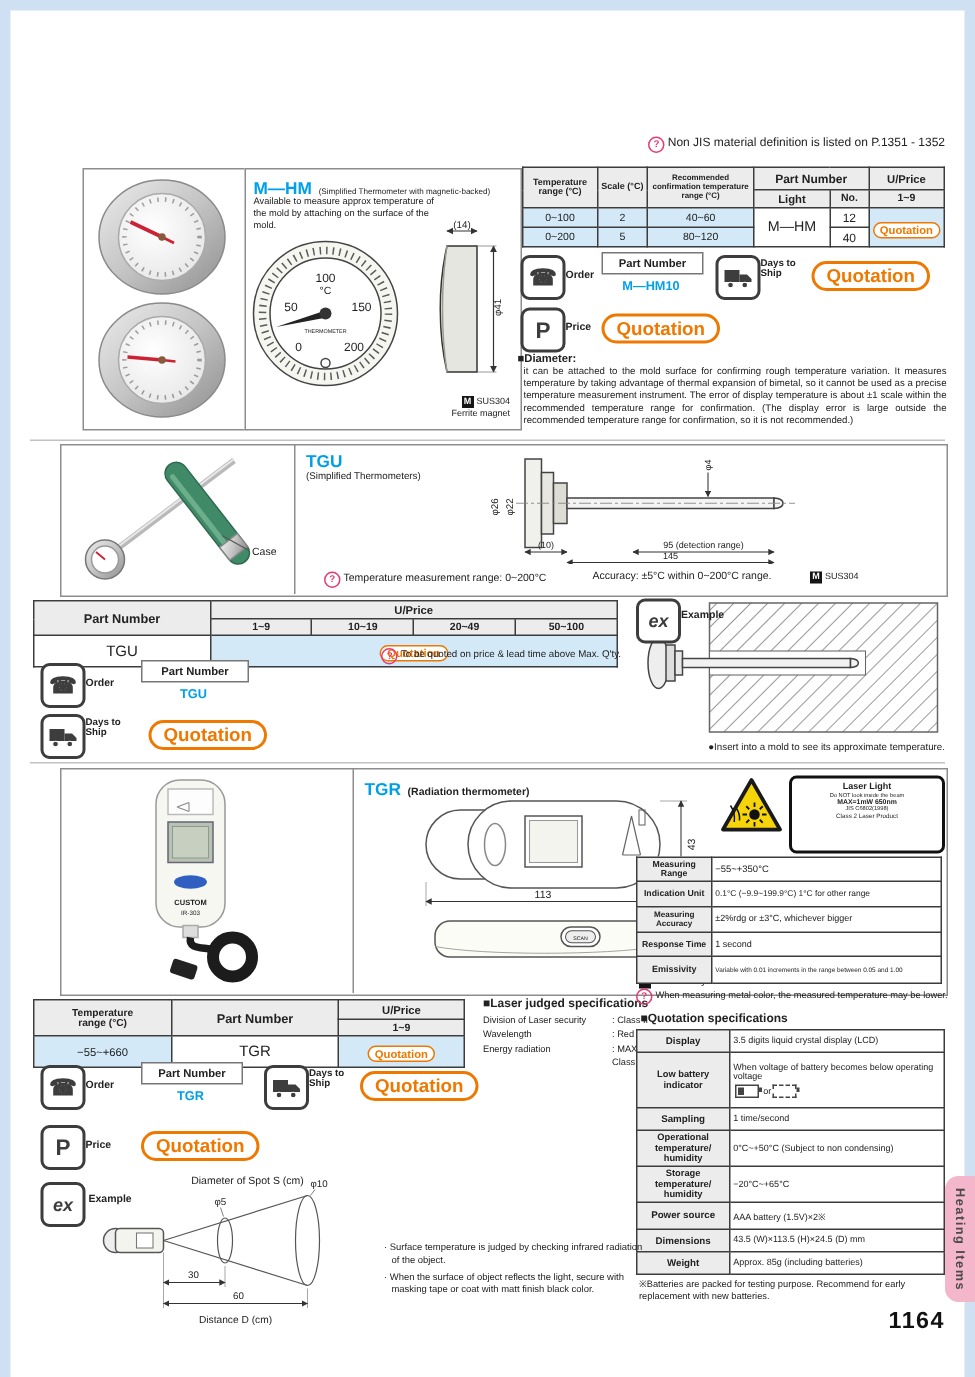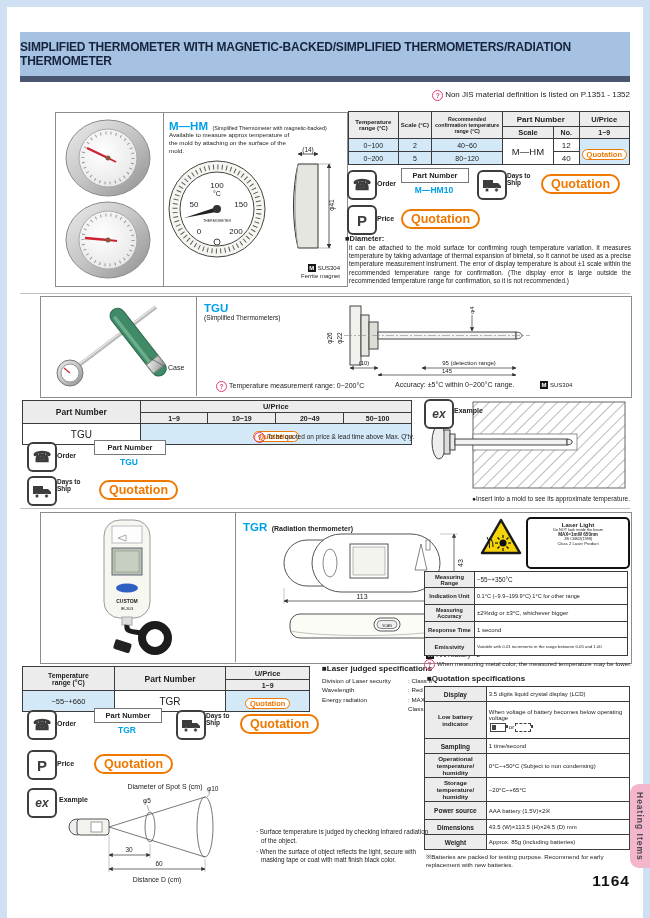--- a/index.html
+++ b/index.html
@@ -67,23 +67,20 @@
         <stop offset="0" stop-color="#ffffff"></stop>
           <stop offset="1" stop-color="#e2e2e2"></stop>
       </radialGradient>
     </defs>
   </svg>
 
   <div class="frame" style="left:0;top:0;width:650px;height:7px"></div>
   <div class="frame" style="left:0;top:0;width:7px;height:918px"></div>
   <div class="frame" style="left:643px;top:0;width:7px;height:918px"></div>
 
-  <div class="header">
-      <span>SIMPLIFIED THERMOMETER WITH MAGNETIC-BACKED/SIMPLIFIED THERMOMETERS/RADIATION THERMOMETER</span>
-    </div>
 
   <div class="abs" style="left:320px;top:90px;width:310px;text-align:right;font-size:8px">
     <span class="pk">?</span><span>Non JIS material definition is listed on P.1351 - 1352</span>
   </div>
 
   <div class="box" style="left:55px;top:112px;width:108px;height:173px"></div>
   <svg class="abs" style="left:64px;top:118px" width="88" height="80" viewBox="0 0 88 80">
     <ellipse cx="44" cy="40" rx="42" ry="38" fill="url(#met)" stroke="#8a8a8a"></ellipse>
     <circle cx="44" cy="40" r="29" fill="url(#face)" stroke="#aaa"></circle>
     <circle cx="44" cy="40" r="25" fill="none" stroke="#555" stroke-width="3" stroke-dasharray="1 4.2" opacity="0.55"></circle>
@@ -149,21 +146,21 @@
       </colgroup>
     <tbody>
         <tr style="height:15px">
       <th rowspan="2" style="font-size:6px">Temperature range (°C)</th>
       <th rowspan="2" style="font-size:6px">Scale (°C)</th>
       <th rowspan="2" style="font-size:5.3px">Recommended confirmation temperature range (°C)</th>
       <th colspan="2" style="font-size:8px">Part Number</th>
       <th style="font-size:7.5px">U/Price</th>
     </tr>
     <tr style="height:11px">
-      <th style="font-size:7.5px">Scale</th>
+      <th style="font-size:7.5px">Light</th>
       <th style="font-size:7px">No.</th>
       <th style="font-size:7px">1~9</th>
     </tr>
     <tr style="height:13px">
       <td class="blue" style="font-size:7px">0~100</td>
       <td class="blue" style="font-size:7px">2</td>
       <td class="blue" style="font-size:7px">40~60</td>
       <td rowspan="2" class="cyan" style="font-size:9.5px">M—HM</td>
       <td class="cyan" style="font-size:8px">12</td>
       <td rowspan="2" class="blue"><span class="q q-sm">Quotation</span></td>

